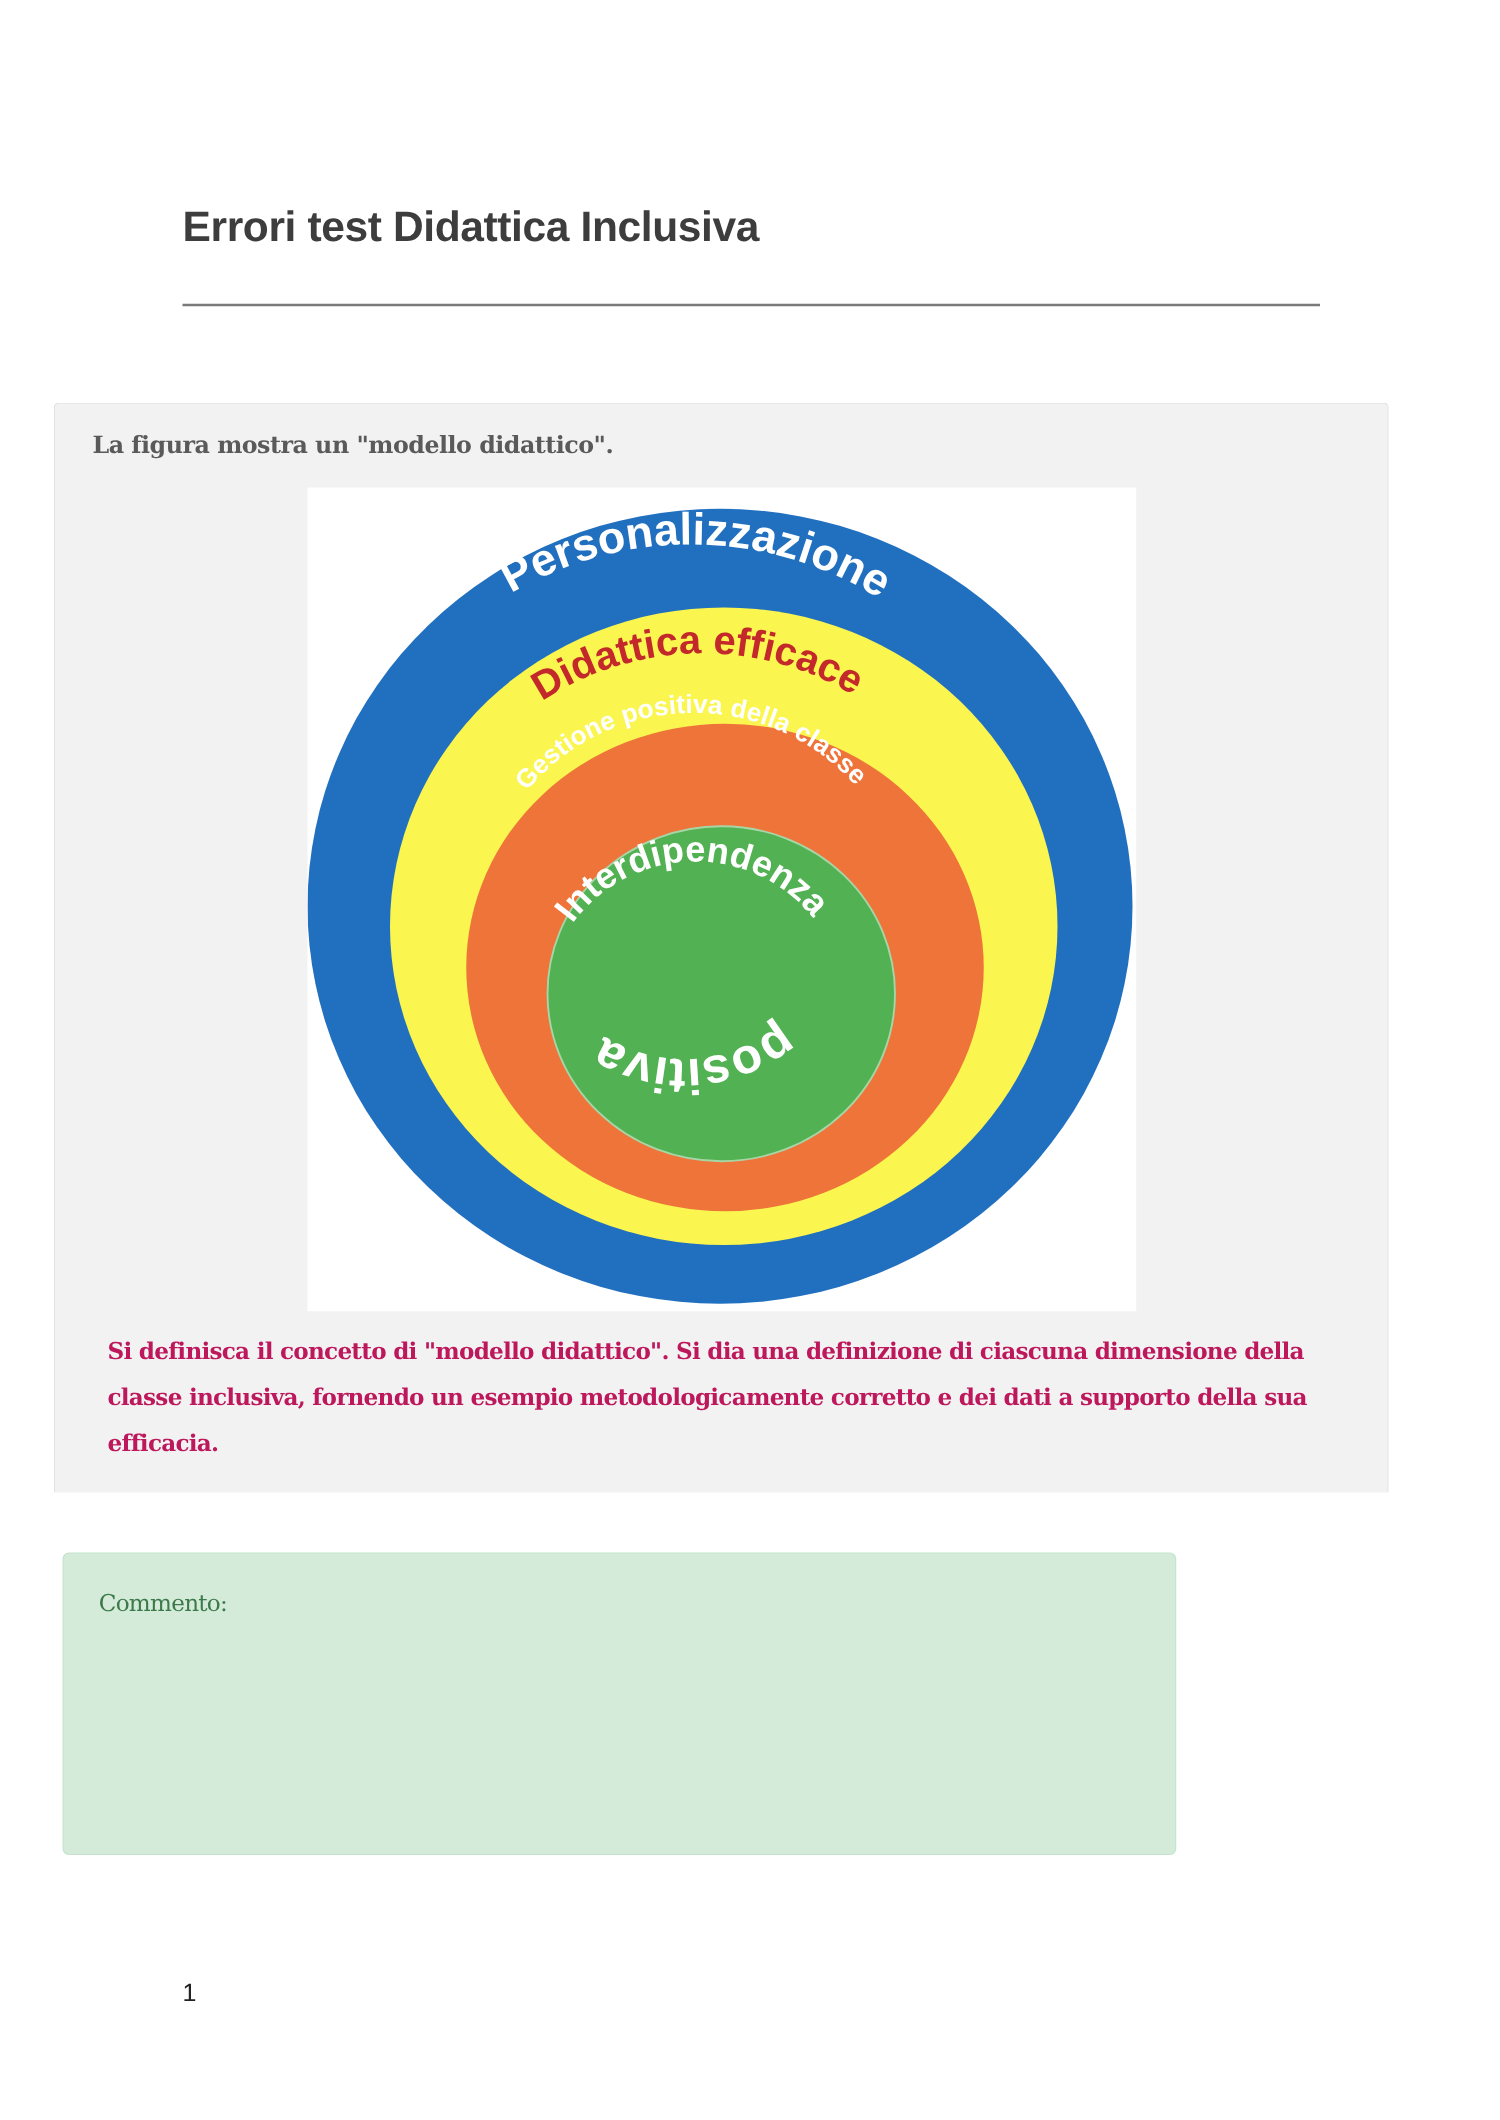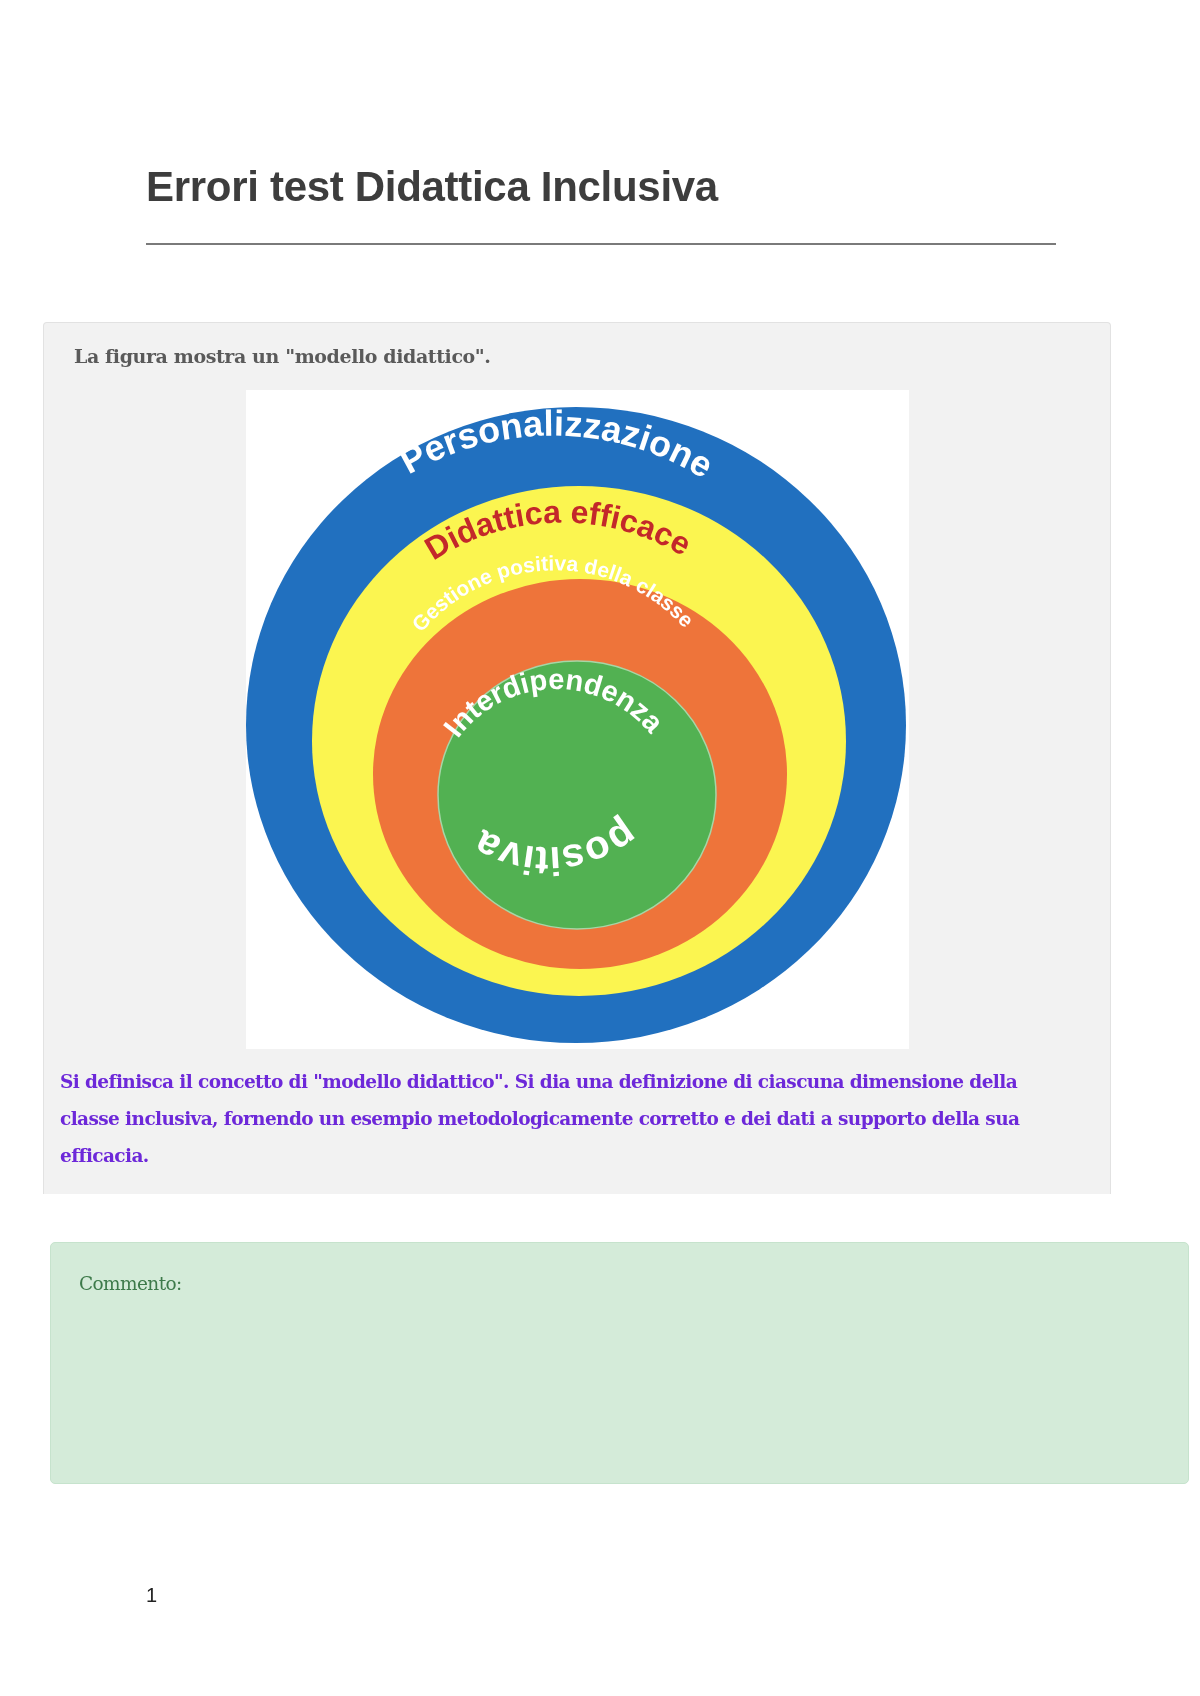--- a/index.html
+++ b/index.html
@@ -13,21 +13,21 @@
     position: relative;
     overflow: hidden;
     font-family: "Liberation Sans", sans-serif;
   }
   .doc-title {
     position: absolute;
     left: 146px;
     top: 163px;
     margin: 0;
     font-family: "Liberation Sans", sans-serif;
-    font-size: 42px;
+    font-size: 34px;
     font-weight: bold;
     color: #3d3d3d;
     letter-spacing: -0.3px;
   }
   .title-rule {
     position: absolute;
     left: 146px;
     top: 243px;
     width: 910px;
     height: 0;
@@ -62,36 +62,36 @@
     top: 67px;
     width: 663px;
     height: 659px;
     background: #ffffff;
   }
   .figure svg {
     display: block;
   }
   .question-prompt {
     position: absolute;
-    left: 16px;
+    left: 42px;
     top: 740px;
     width: 1010px;
     margin: 0;
     font-family: "DejaVu Serif", serif;
     font-weight: bold;
     font-size: 18.5px;
     line-height: 37px;
-    color: #6d28d9;
+    color: #be185d;
     letter-spacing: -0.6px;
   }
   .comment-card {
     position: absolute;
     left: 50px;
     top: 1242px;
-    width: 1139px;
+    width: 891px;
     height: 242px;
     background: #d4ebd9;
     border: 1px solid #c6e3cd;
     border-radius: 5px;
     box-sizing: border-box;
     padding: 22px 28px;
     font-family: "DejaVu Serif", serif;
     font-size: 18.5px;
     line-height: 37px;
     color: #3d7a4a;

